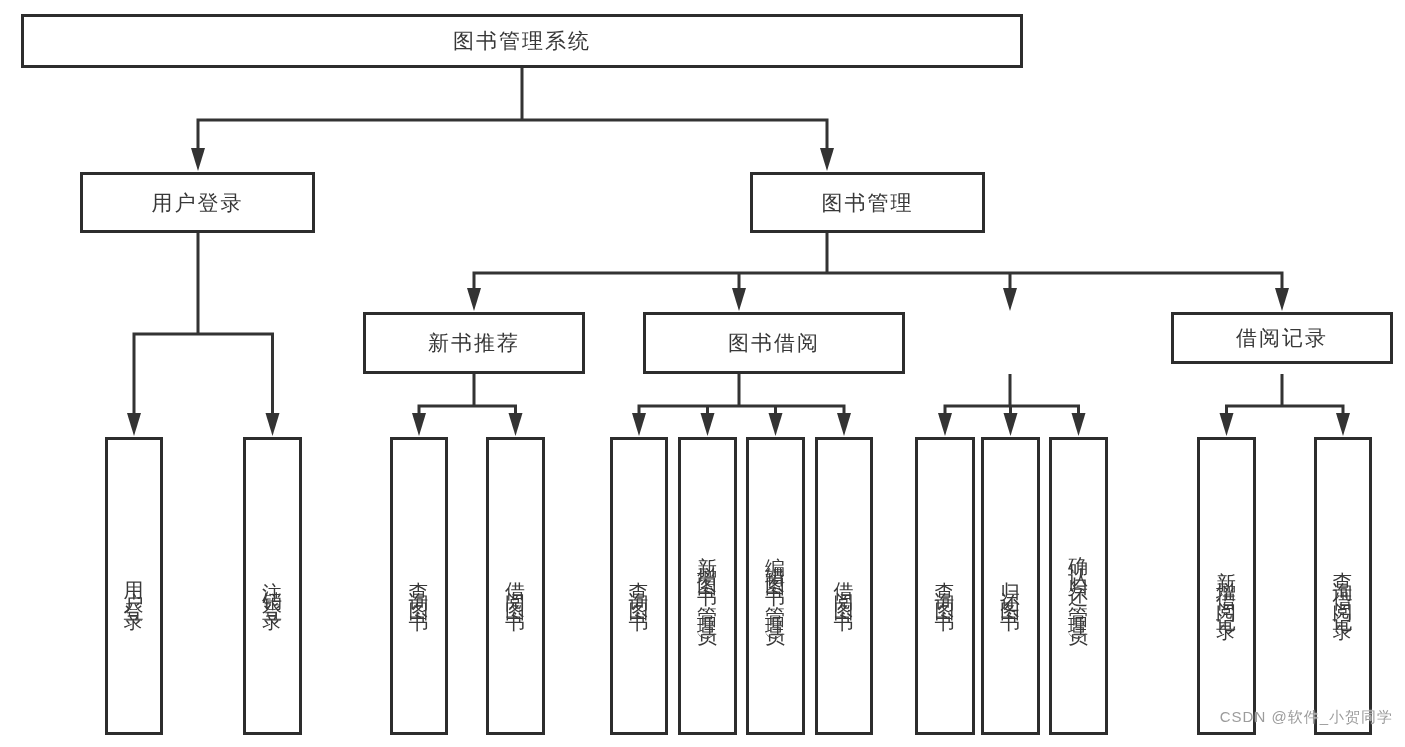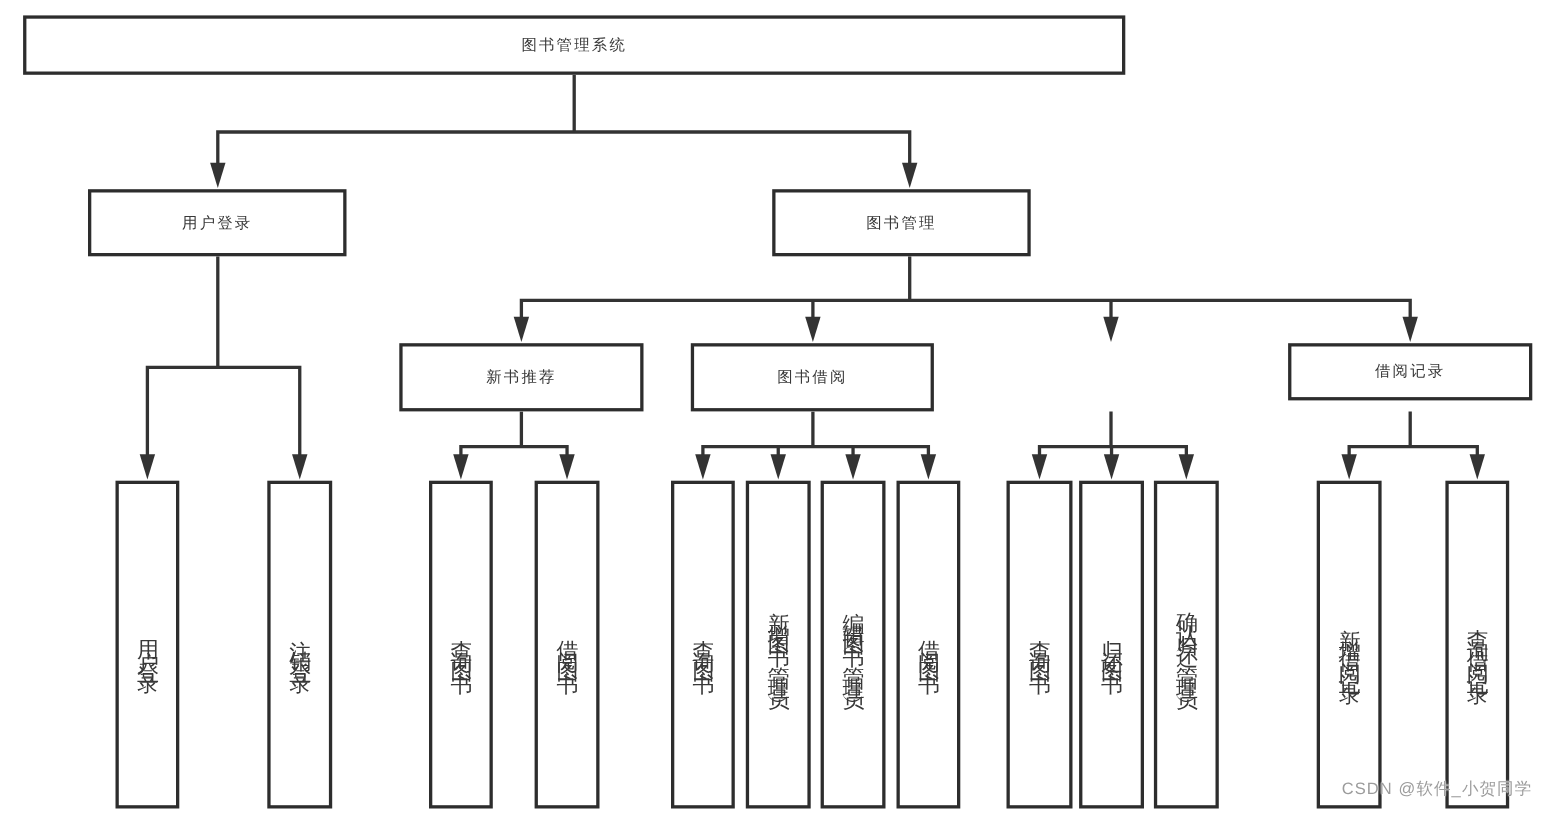--- a/index.html
+++ b/index.html
@@ -26,39 +26,39 @@
     box-sizing: border-box;
     background: #ffffff;
     border: 3px solid #2d2d2d;
     color: #383838;
     display: flex;
     align-items: center;
     justify-content: center;
     z-index: 2;
   }
   .hbox {
-    font-size: 14px;
+    font-size: 21px;
     letter-spacing: 2px;
     white-space: nowrap;
   }
   .vbox span.vtext {
     writing-mode: vertical-rl;
     text-orientation: mixed;
     font-size: 20px;
     letter-spacing: 10px;
     line-height: 1;
   }
   
   .n-root { left: 21px;  top: 14px;  width: 1002px; height: 54px; }
   
   .n-l2a  { left: 80px;  top: 172px; width: 235px; height: 61px; }
-  .n-l2b  { left: 702px; top: 172px; width: 235px; height: 61px; }
+  .n-l2b  { left: 750px; top: 172px; width: 235px; height: 61px; }
   
   .n-l3a  { left: 363px; top: 312px; width: 222px; height: 62px; }
-  .n-l3b  { left: 628px; top: 312px; width: 221px; height: 62px; }
+  .n-l3b  { left: 643px; top: 312px; width: 262px; height: 62px; }
   .n-l3c  { left: 899px; top: 312px; width: 222px; height: 62px; }
   .n-l3d  { left: 1171px; top: 312px; width: 222px; height: 52px; }
   
   .leaf { top: 437px; height: 298px; }
   .n-g1c1 { left: 105px;  width: 58px; }
   .n-g1c2 { left: 243px;  width: 59px; }
   .n-g2c1 { left: 390px;  width: 58px; }
   .n-g2c2 { left: 486px;  width: 59px; }
   .n-g3c1 { left: 610px;  width: 58px; }
   .n-g3c2 { left: 678px;  width: 59px; }

